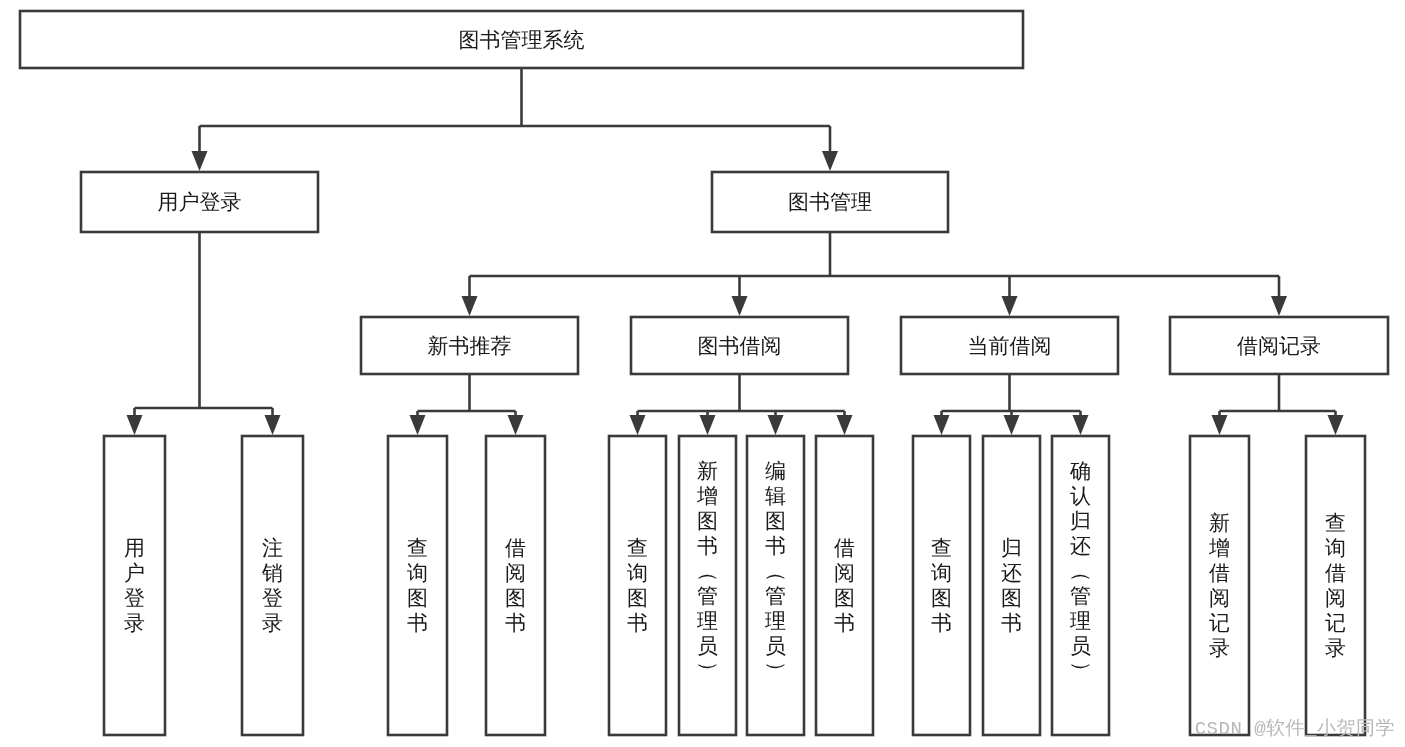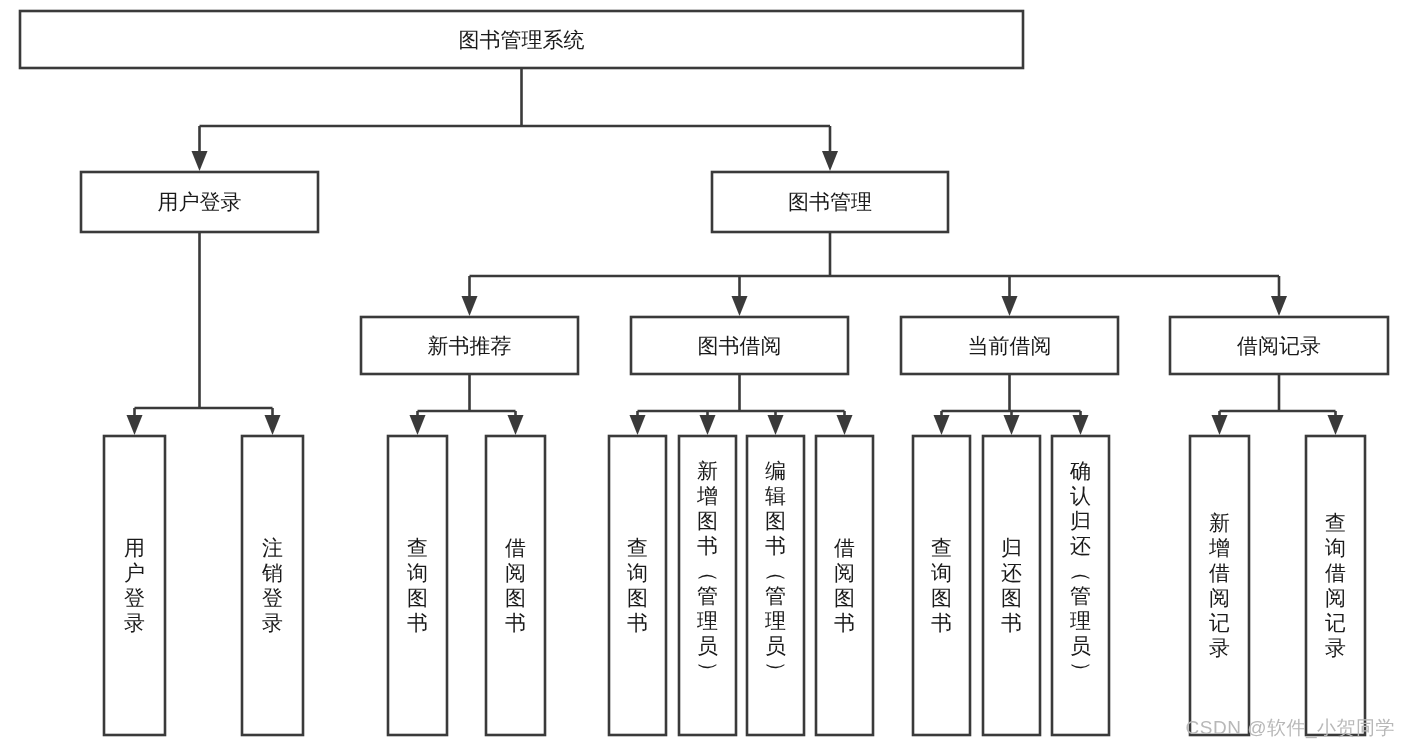--- a/index.html
+++ b/index.html
@@ -48,21 +48,21 @@
   .node-label-v-char {
     font-family: "DejaVu Sans", "Liberation Sans", sans-serif;
     font-size: 21px;
     fill: #1a1a1a;
     text-anchor: middle;
   }
   .watermark {
     position: absolute;
     right: 10px;
     bottom: 6px;
-    font-family: Liberation Sans, sans-serif;
+    font-family: Liberation Mono, monospace;
     font-size: 19px;
     color: #b8b8b8;
     letter-spacing: 0.5px;
     white-space: nowrap;
     user-select: none;
   }
 </style>
 </head>
 <body>
 

